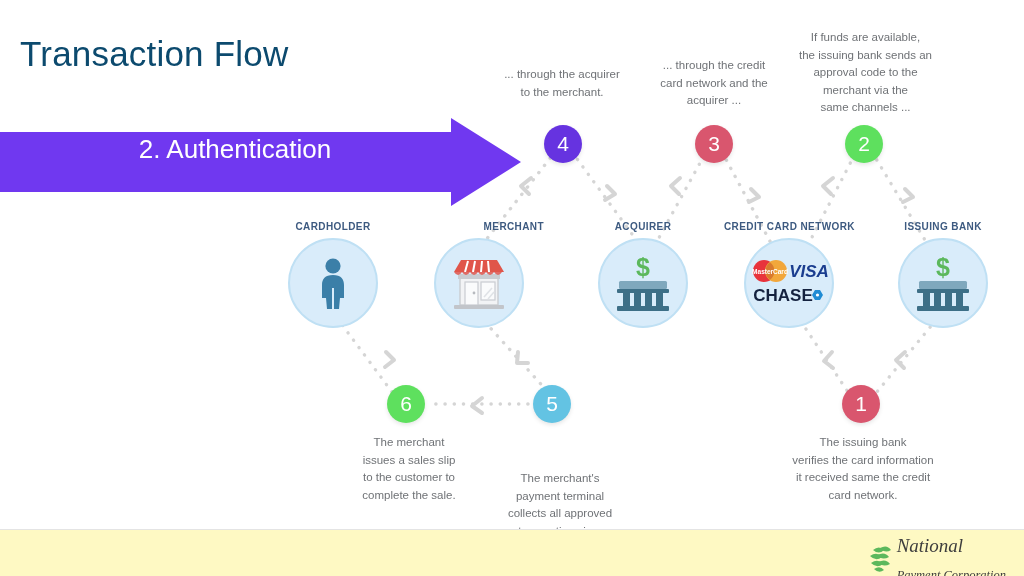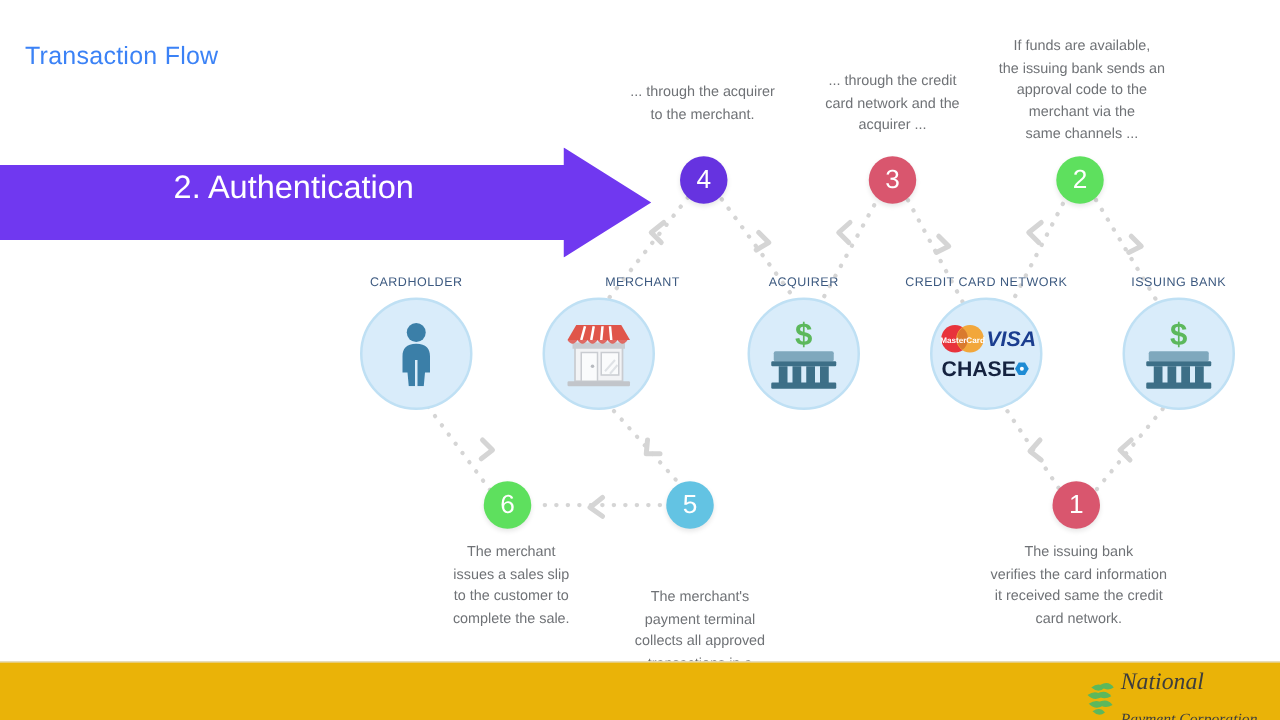--- a/index.html
+++ b/index.html
@@ -8,21 +8,21 @@
     background:#ffffff;
     font-family:"Liberation Sans", sans-serif;
     overflow:hidden;
     position:relative;
   }
   #slide{position:absolute;inset:0;background:#ffffff;overflow:hidden;}
 
   
   .slide-title{
     position:absolute;left:20px;top:34px;
-    font-size:20px;color:#3b82f6;letter-spacing:.2px;
+    font-size:35px;color:#0c4a6e;letter-spacing:.2px;
     font-family:"Liberation Sans", sans-serif;
     white-space:nowrap;
   }
 
   
   .banner-arrow{
     position:absolute;left:-2px;top:118px;
     width:523px;height:88px;
     z-index:6;
   }
@@ -52,36 +52,36 @@
     position:absolute;width:38px;height:38px;border-radius:50%;
     color:#ffffff;font-size:21px;line-height:38px;text-align:center;
     font-family:"Liberation Sans", sans-serif;
     box-shadow:0 2px 4px rgba(0,0,0,.10);
     z-index:4;
   }
 
   
   .entity{position:absolute;width:130px;text-align:center;}
   .entity-label{
-    font-size:10px;font-weight:normal;letter-spacing:.4px;
+    font-size:10px;font-weight:bold;letter-spacing:.4px;
     color:#3d5a80;white-space:nowrap;
     font-family:"Liberation Sans", sans-serif;
   }
   .entity-disc{
     width:74px;height:74px;border-radius:50%;
     background:#d9ecfa;border:2px solid #b4dcf2;
     margin:6px auto 0;position:relative;
   }
   .entity-disc.wide{width:86px;height:86px;background:#d9ecfa;border-color:#bfe0f4;}
   .icon-wrap{position:absolute;inset:0;display:flex;align-items:center;justify-content:center;}
 
   
   .footer{
     position:absolute;left:0;top:529px;width:1024px;height:47px;
-    background:#eab308;border-top:1px solid #e4e4e4;
+    background:#fef9c3;border-top:1px solid #e4e4e4;
   }
   .logo{
     position:absolute;right:18px;top:6px;
     display:flex;align-items:center;gap:3px;
   }
   .logo-text{
     color:#3d3d3d;font-family:"Liberation Serif", serif;
     font-style:italic;line-height:1.0;
   }
   .logo-l1{font-size:19px;}

